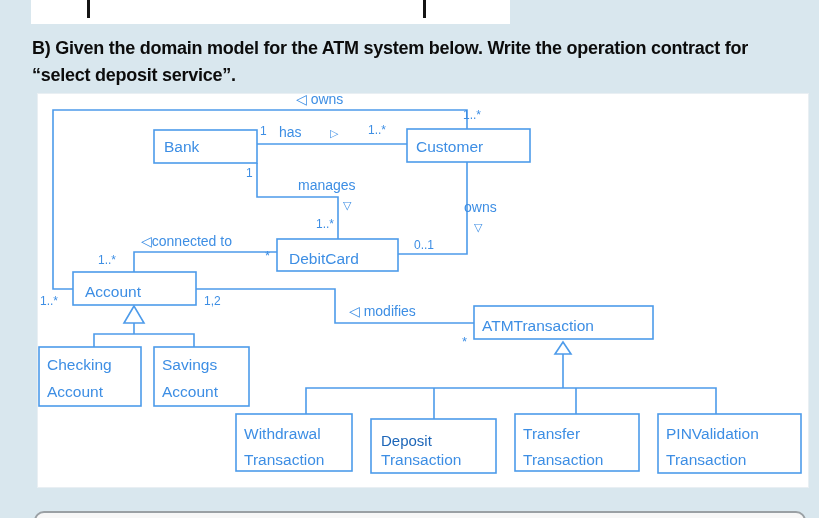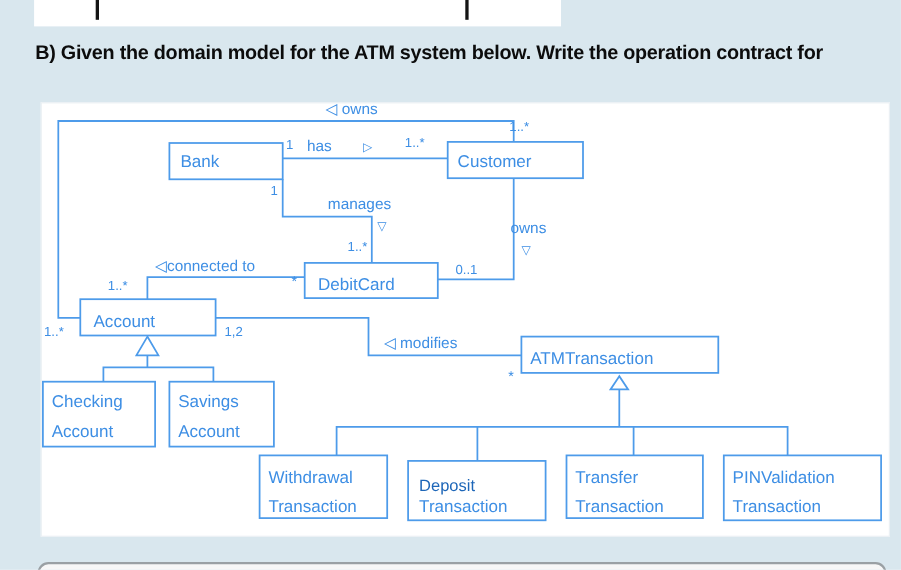--- a/index.html
+++ b/index.html
@@ -44,20 +44,21 @@
 </head>
 <body>
 
 <div class="top-strip">
   <div class="tick t1"></div>
   <div class="tick t2"></div>
 </div>
 
 <div class="heading">
   <div>B) Given the domain model for the ATM system below. Write the operation contract for</div>
+  <div>“select deposit service”.</div>
 </div>
 
 <div class="panel">
 <svg width="770" height="393" viewBox="0 0 770 393">
 
   <path d="M429 35 L429 16 L15 16 L15 195 L35 195" fill="none" stroke="#4d9bea" stroke-width="1.6"></path>
   <path d="M219 50 L369 50" fill="none" stroke="#4d9bea" stroke-width="1.6"></path>
   <path d="M219 69 L219 103 L300 103 L300 145" fill="none" stroke="#4d9bea" stroke-width="1.6"></path>
   <path d="M429 68 L429 160 L360 160" fill="none" stroke="#4d9bea" stroke-width="1.6"></path>
   <path d="M239 158 L96 158 L96 178" fill="none" stroke="#4d9bea" stroke-width="1.6"></path>

